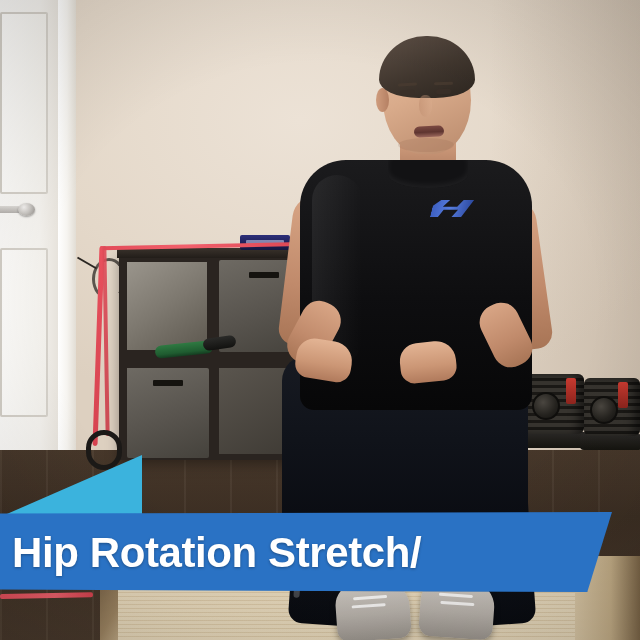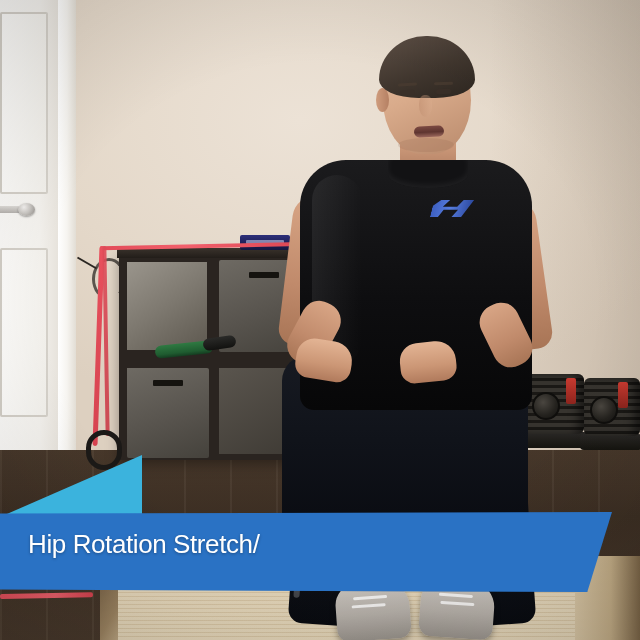--- a/index.html
+++ b/index.html
@@ -371,22 +371,22 @@
     background:#3bb3dd;
     clip-path:polygon(0% 100%, 100% 0%, 100% 100%);
   }
   .banner{
     position:absolute;left:-6px;top:512px;width:618px;height:80px;
     background:#2a72c4;
     clip-path:polygon(0% 2%, 100% 0%, 96% 100%, 0% 97%);
     box-shadow:0 2px 6px rgba(0,0,0,.25);
   }
   .banner-text{
-    position:absolute;left:28px;top:529px;
-    font-size:26px;font-weight:normal;color:#ffffff;
+    position:absolute;left:12px;top:529px;
+    font-size:42px;font-weight:bold;color:#ffffff;
     letter-spacing:-0.4px;
     text-shadow:0 1px 3px rgba(0,0,0,.32);
     white-space:nowrap;
     font-family:"Liberation Sans",sans-serif;
   }
 
   
   .vignette{
     position:absolute;inset:0;pointer-events:none;
     background:radial-gradient(ellipse 500px 430px at 320px 300px,

